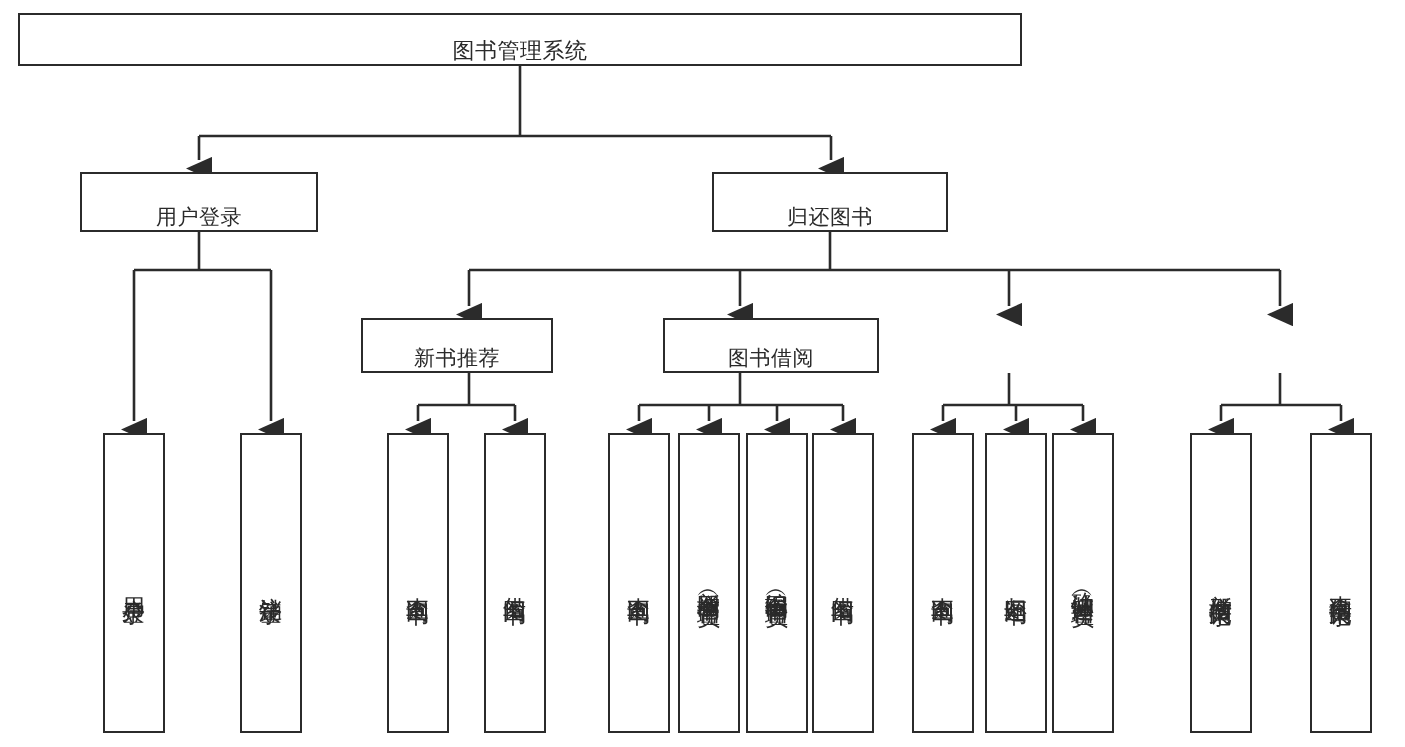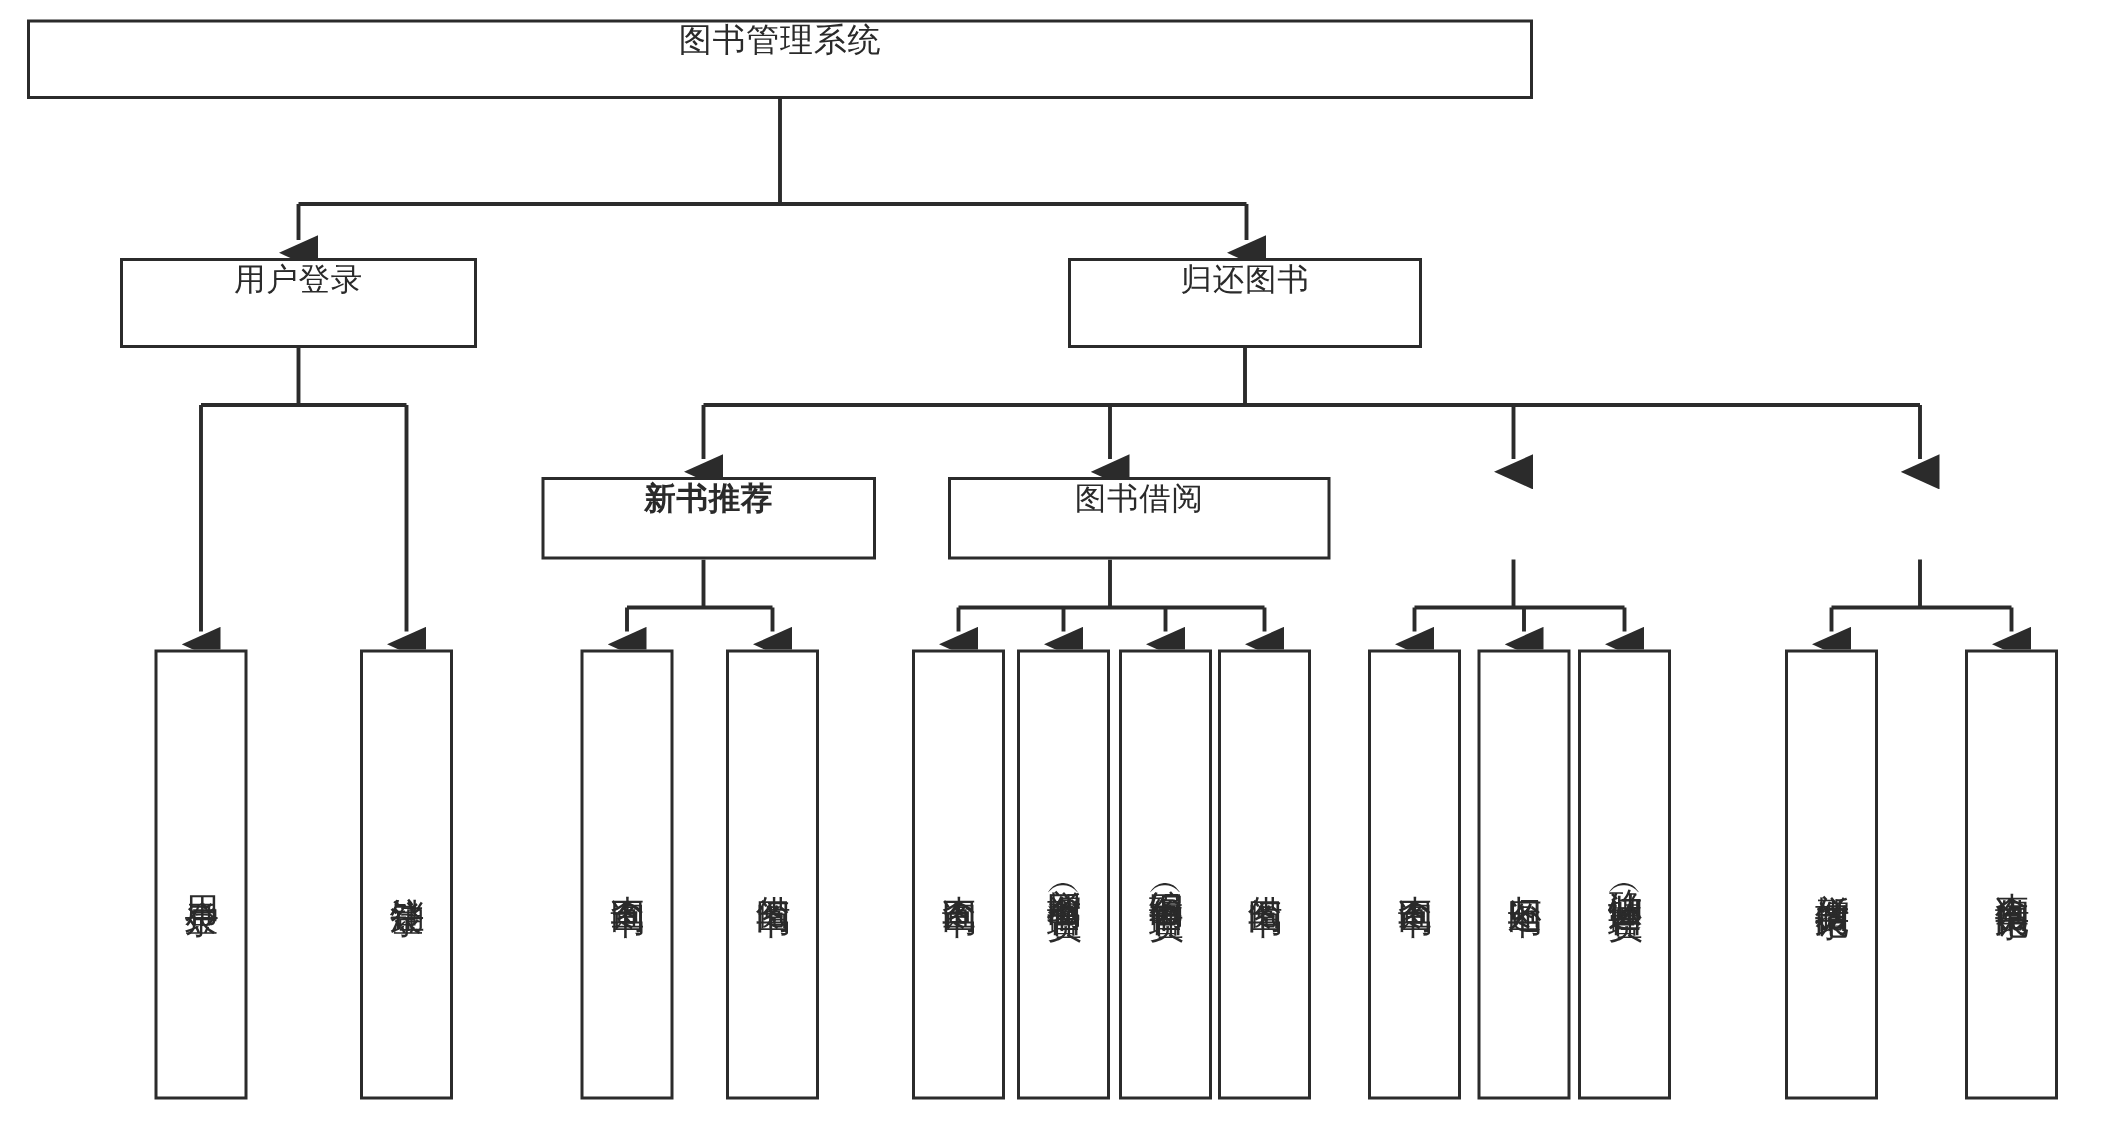--- a/index.html
+++ b/index.html
@@ -23,21 +23,21 @@
     top: 0;
     width: 1405px;
     height: 747px;
   }
   .node {
     position: absolute;
     box-sizing: border-box;
     border: 2.5px solid #2b2b2b;
     background: #ffffff;
     display: flex;
-    align-items: flex-start;
+    align-items: flex-end;
     justify-content: center;
     color: #2a2a2a;
   }
   .node-label {
     display: block;
     text-align: center;
     line-height: 1.18;
     color: #2a2a2a;
   }
   
@@ -132,24 +132,24 @@
     <span class="node-label">图书管理系统</span>
   </div>
 
   <div class="node h-node" style="left:80px; top:172px; width:238px; height:60px;">
     <span class="node-label">用户登录</span>
   </div>
   <div class="node h-node" style="left:712px; top:172px; width:236px; height:60px;">
     <span class="node-label">归还图书</span>
   </div>
 
-  <div class="node h-node" style="left:361px; top:318px; width:223px; height:55px;font-weight:bold;">
+  <div class="node h-node" style="left:361px; top:318px; width:192px; height:55px;">
     <span class="node-label">新书推荐</span>
   </div>
-  <div class="node h-node" style="left:632px; top:318px; width:255px; height:55px;">
+  <div class="node h-node" style="left:663px; top:318px; width:216px; height:55px;">
     <span class="node-label">图书借阅</span>
   </div>
 
   <div class="node v-node" style="left:103px; top:433px; width:62px; height:300px;">
     <span class="node-label">用户登录</span>
   </div>
   <div class="node v-node" style="left:240px; top:433px; width:62px; height:300px;">
     <span class="node-label">注销登录</span>
   </div>
   <div class="node v-node" style="left:387px; top:433px; width:62px; height:300px;">

